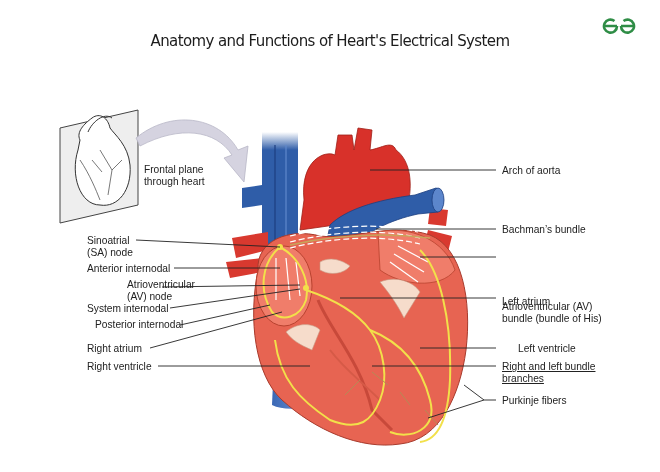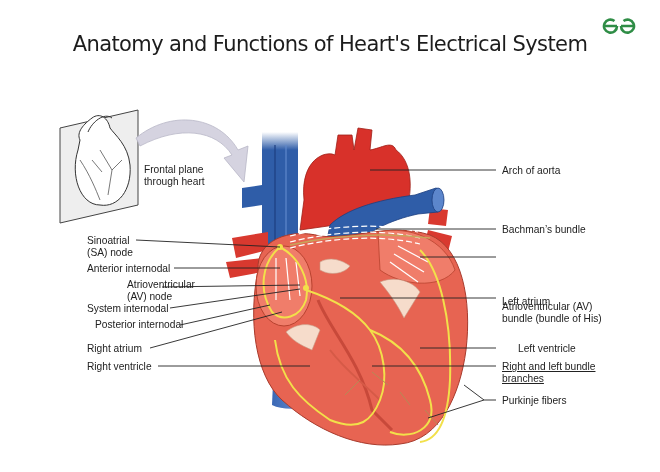--- a/index.html
+++ b/index.html
@@ -1,19 +1,19 @@
 <!DOCTYPE html>
 <html><head>
   <meta charset="utf-8">
   <style>
     html, body { margin: 0; padding: 0; background: #ffffff; }
     body { width: 660px; height: 472px; position: relative; overflow: hidden; font-family: "Liberation Sans", sans-serif; }
     .title {
       position: absolute; left: 0; top: 32px; width: 660px; text-align: center;
-      font-family: "DejaVu Sans", sans-serif; font-size: 21px; color: #1c1c1c;
+      font-family: "DejaVu Sans", sans-serif; font-size: 15px; color: #1c1c1c;
       letter-spacing: -0.6px; font-weight: 400;
     }
     .logo { position: absolute; left: 602px; top: 17px; width: 34px; height: 18px; }
     .diagram { position: absolute; left: 0; top: 0; width: 660px; height: 472px; }
     .label {
       position: absolute; font-size: 10.2px; line-height: 11.5px; color: #222;
       white-space: pre-line;
     }
     .label.l { text-align: left; }
   </style>

